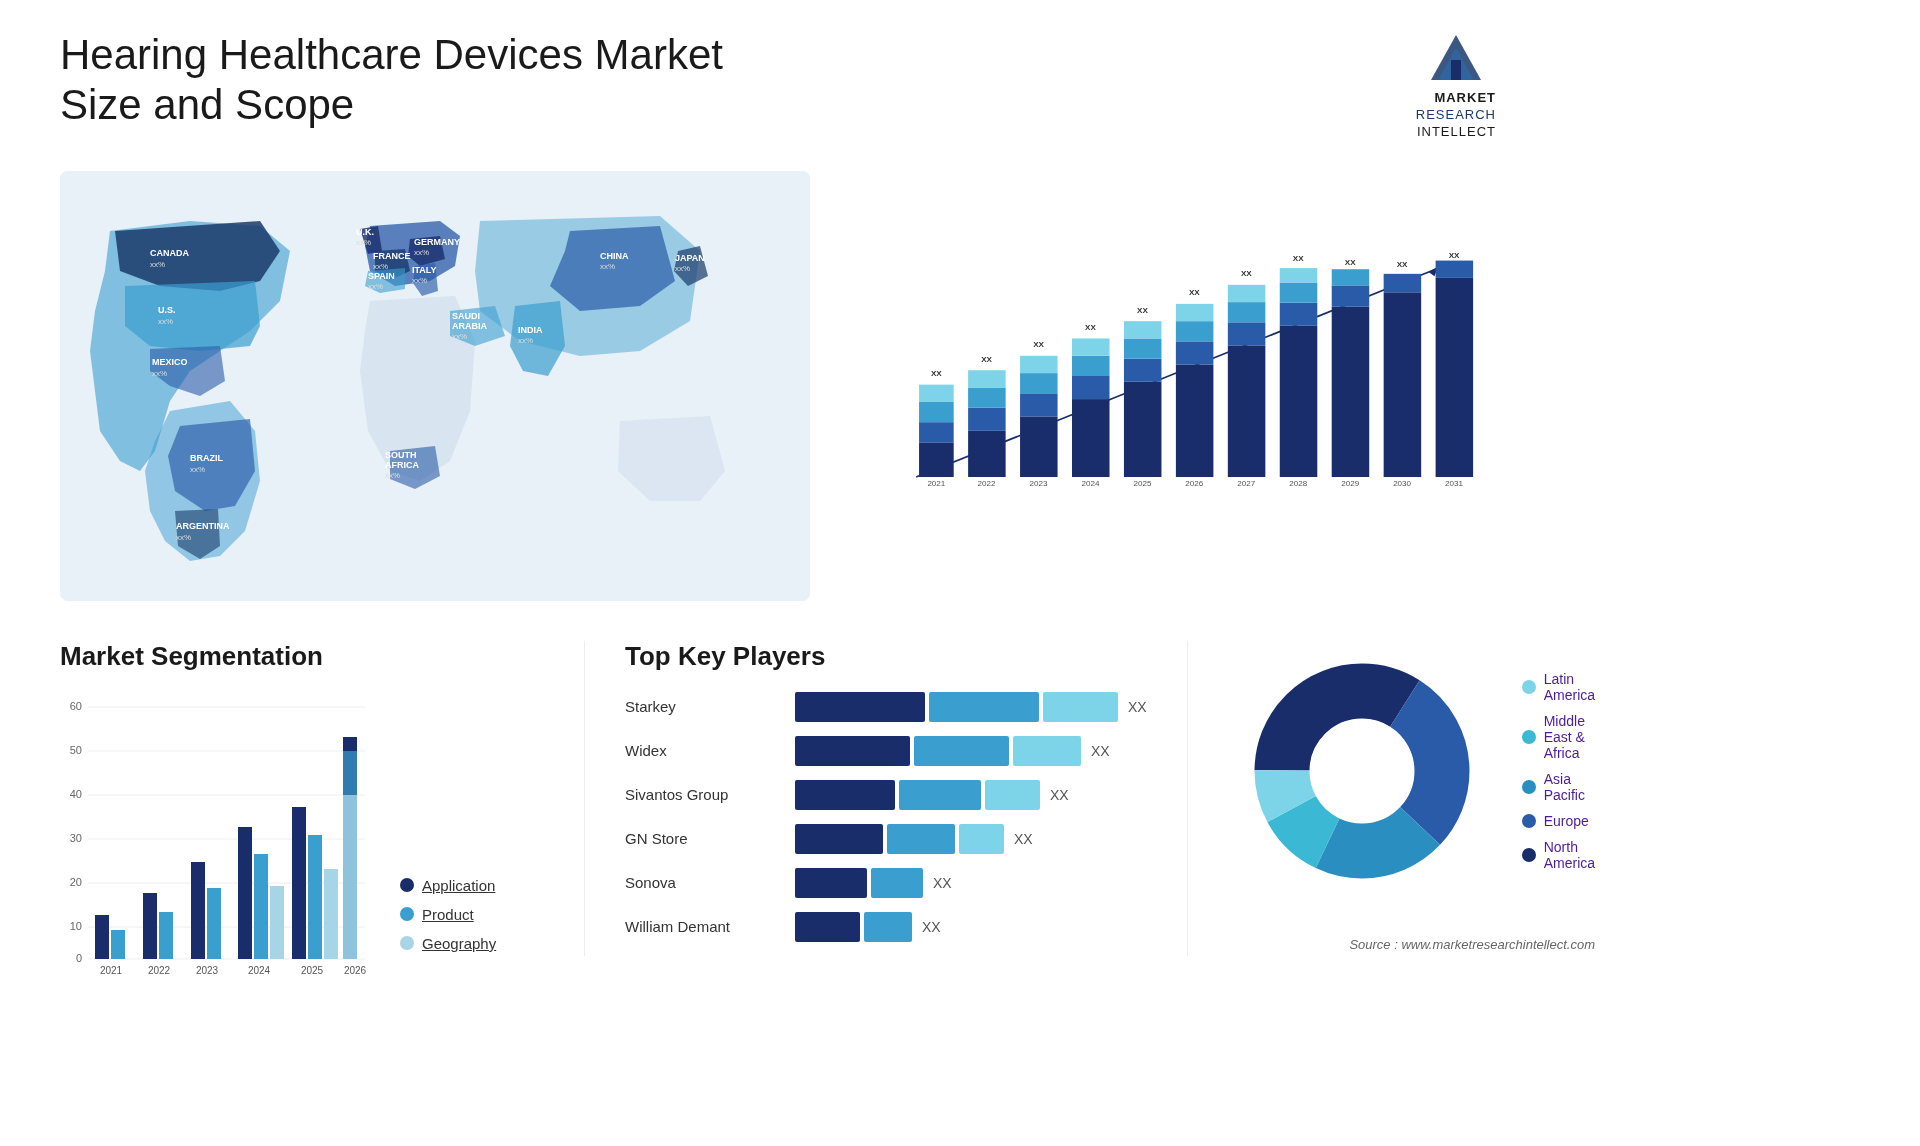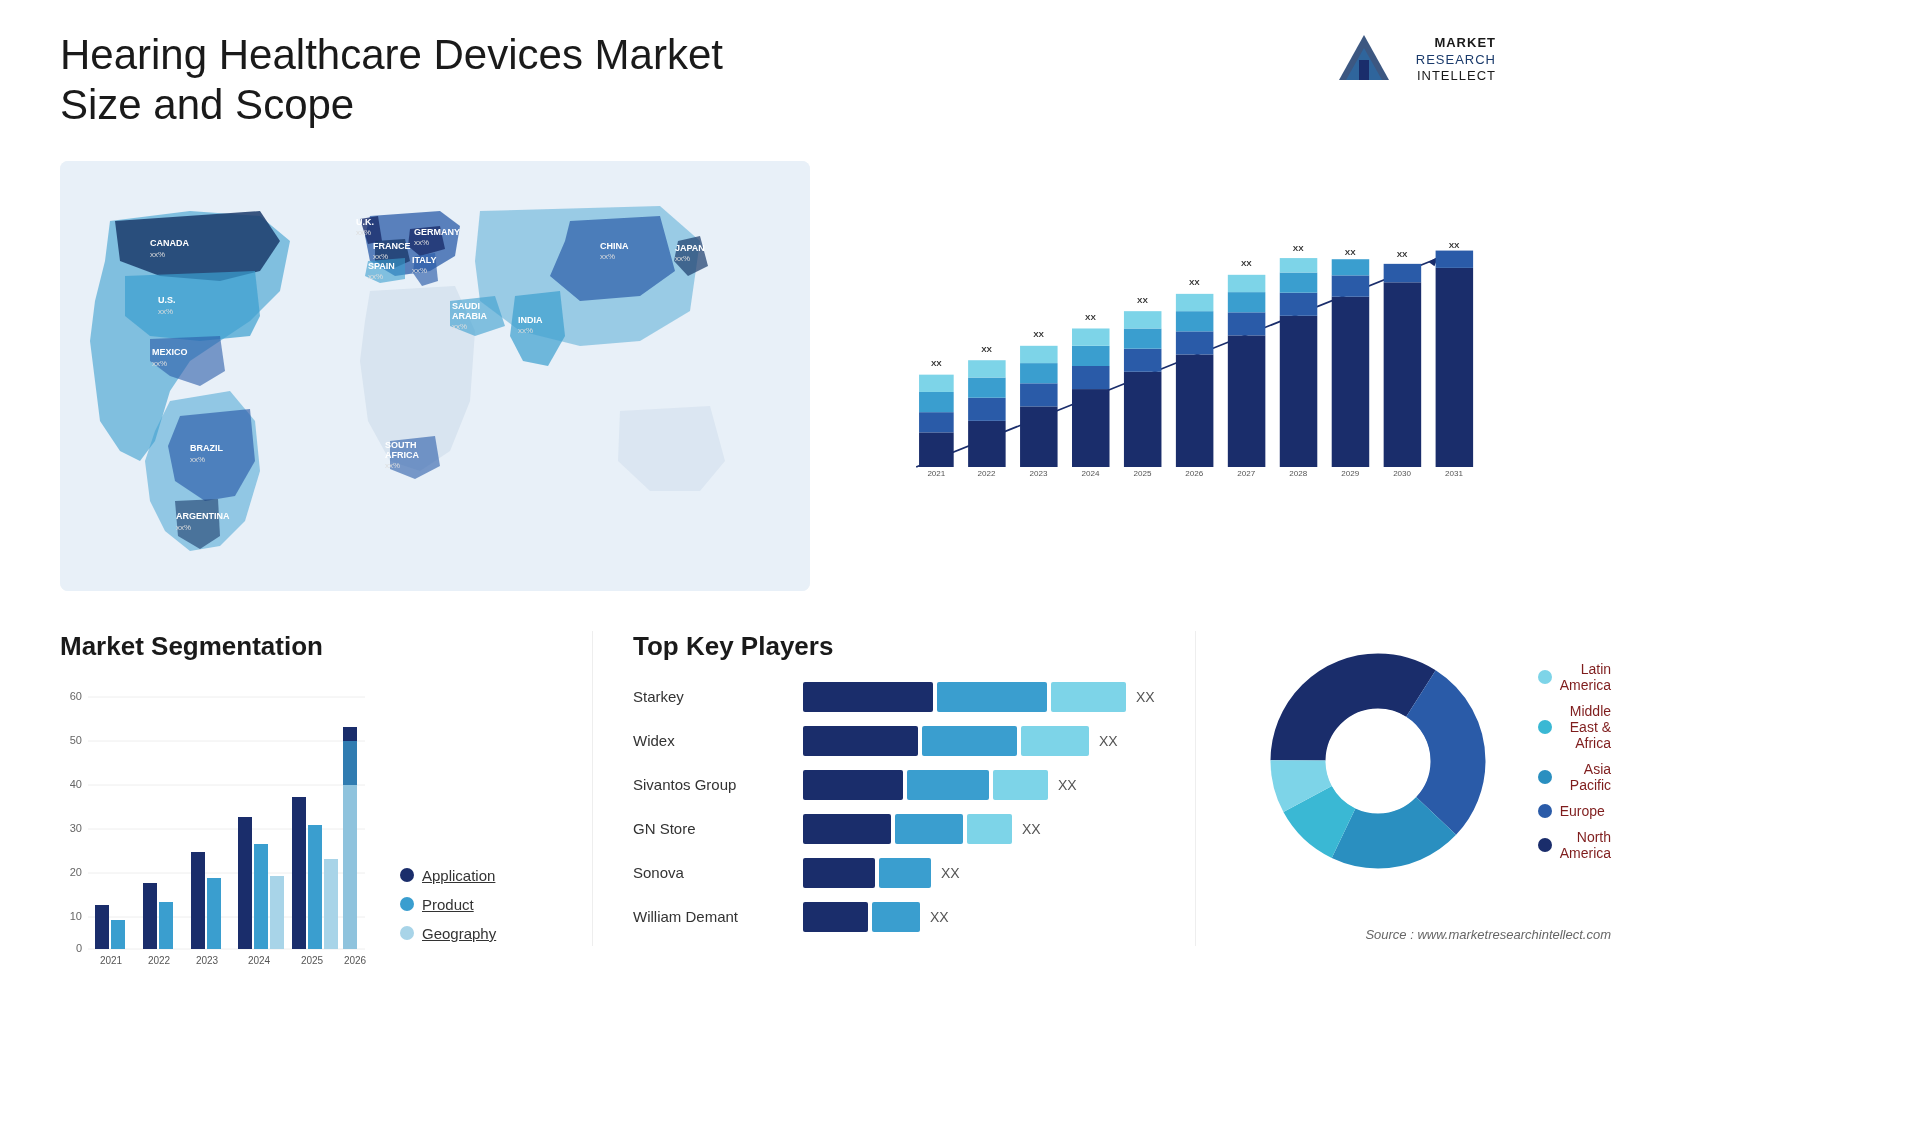--- a/index.html
+++ b/index.html
@@ -31,21 +31,22 @@
       font-size: 42px;
       font-weight: 400;
       color: #1a1a1a;
       line-height: 1.2;
       max-width: 700px;
     }
 
     .logo-area {
       display: flex;
       align-items: center;
-      gap: 22px;
+      gap: 0;
+      flex-direction: column;
     }
 
     .logo-icon {
       width: 60px;
       height: 60px;
     }
 
     .logo-text {
       text-align: right;
       line-height: 1.3;
@@ -92,21 +93,21 @@
     
     .bar-chart-container {
       flex: 1;
       position: relative;
       padding: 20px 20px 40px 20px;
     }
 
     
     .bottom-section {
       display: flex;
-      gap: 12px;
+      gap: 4px;
       align-items: flex-start;
     }
 
     
     .segmentation-section {
       flex: 0 0 520px;
       padding-right: 40px;
     }
 
     .section-title {
@@ -202,22 +203,21 @@
       display: flex;
       flex-direction: column;
       gap: 10px;
     }
 
     .regional-legend-item {
       display: flex;
       align-items: center;
       gap: 8px;
       font-size: 14px;
-      color: #7f1d1d;
-      text-align: right;
+      color: #4c1d95;
     }
 
     .regional-dot {
       width: 14px;
       height: 14px;
       border-radius: 50%;
       flex-shrink: 0;
     }
 
     .source-line {

